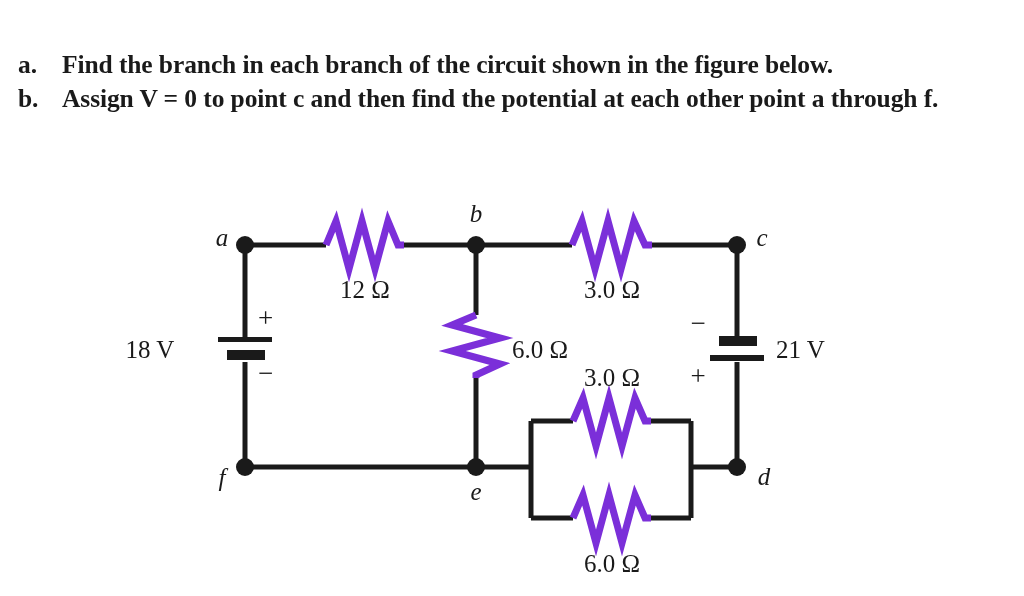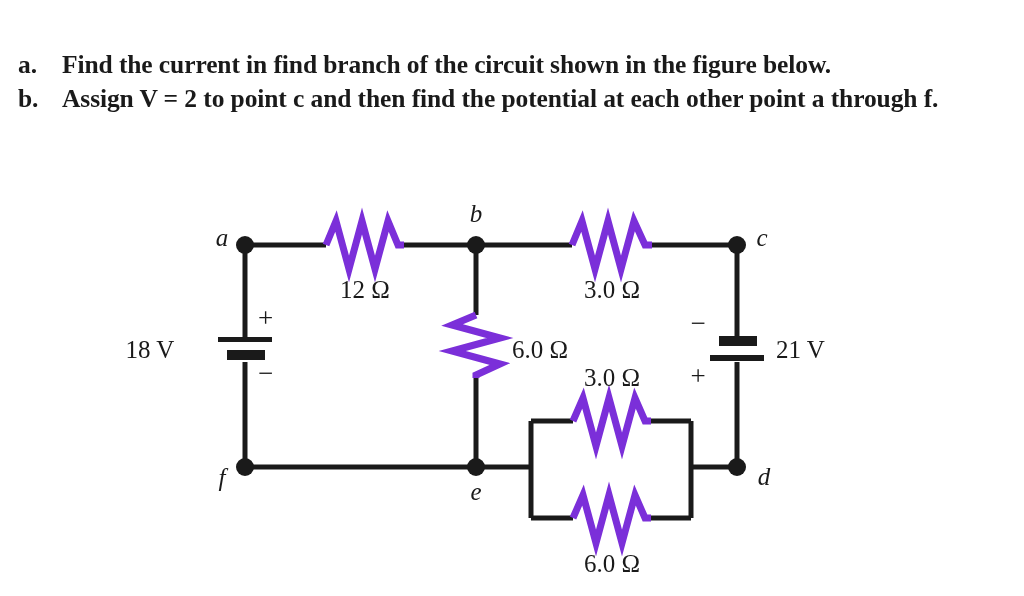--- a/index.html
+++ b/index.html
@@ -69,25 +69,25 @@
     font-size: 27px;
     fill: #1a1a1a;
   }
 </style>
 </head>
 <body>
 
 <div id="question-block">
   <div class="q-item">
     <span class="q-marker">a.</span>
-    <span class="q-text">Find the current in find branch of the circuit shown in the figure below.</span>
+    <span class="q-text">Find the branch in each branch of the circuit shown in the figure below.</span>
   </div>
   <div class="q-item">
     <span class="q-marker">b.</span>
-    <span class="q-text">Assign V = 2 to point c and then find the potential at each other point a through f.</span>
+    <span class="q-text">Assign V = 0 to point c and then find the potential at each other point a through f.</span>
   </div>
 </div>
 
 <div id="circuit-figure">
   <svg id="circuit-svg" viewBox="0 0 1024 406" xmlns="http://www.w3.org/2000/svg">
 
     <g stroke="#1a1a1a" stroke-width="5" fill="none" stroke-linecap="butt">
 
       <line x1="245" y1="55" x2="326" y2="55"></line>
 

